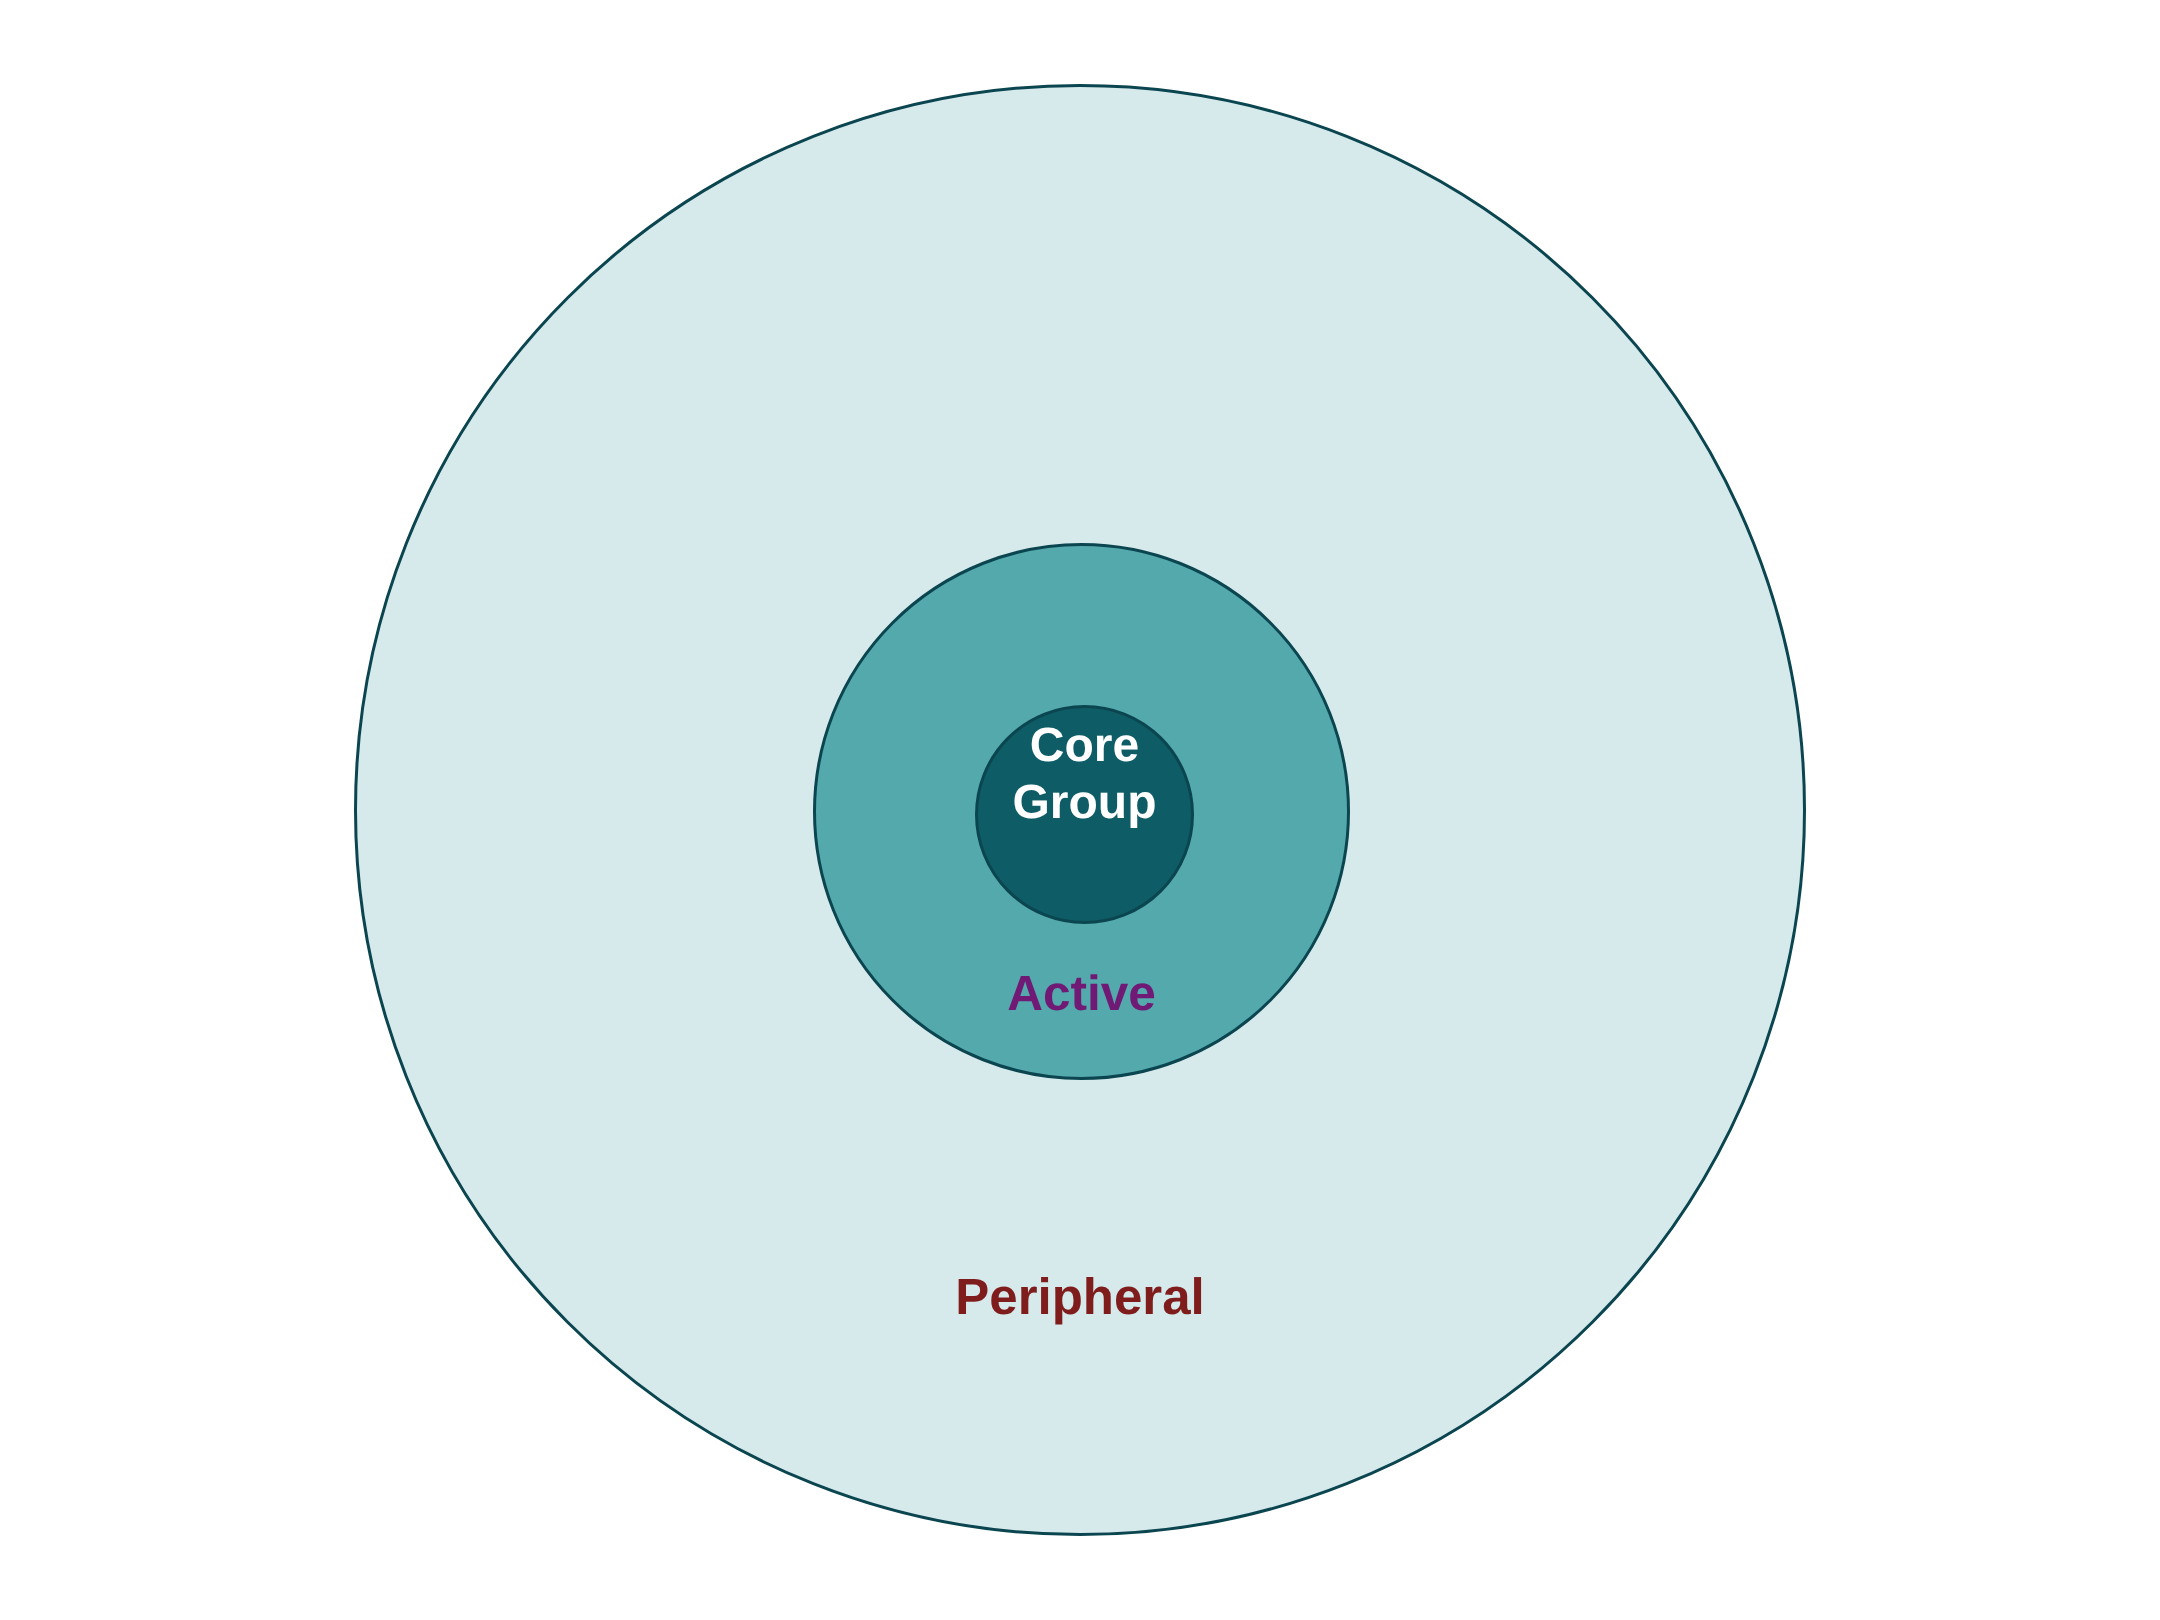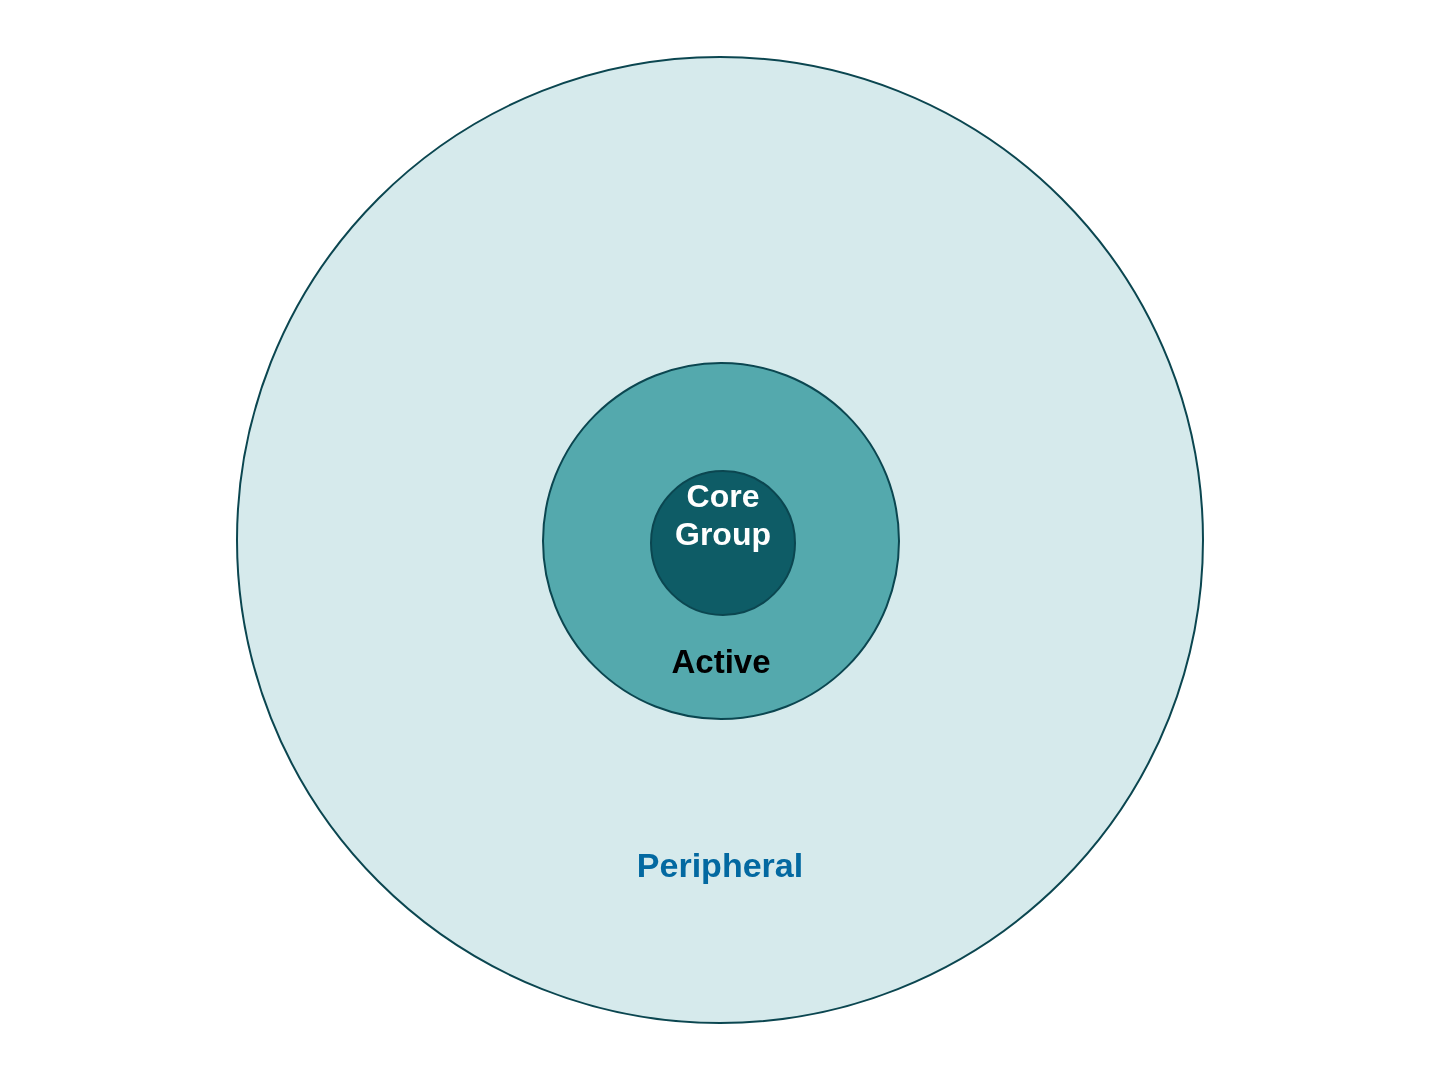--- a/index.html
+++ b/index.html
@@ -76,19 +76,19 @@
 <div class="canvas">
 
   <div class="circle ring-outer" style="background-color: rgb(214, 234, 236); border-color: rgb(11, 70, 80);">
 
     <div class="circle ring-middle" style="background-color: rgb(84, 169, 173); border-color: rgb(11, 70, 80);">
 
       <div class="circle ring-inner" style="background-color: rgb(14, 92, 102); border-color: rgb(11, 70, 80);">
         <div class="label label-core" style="color: rgb(255, 255, 255);">Core Group</div>
       </div>
 
-      <div class="label label-active" style="color: #000000;">Active</div>
+      <div class="label label-active" style="color: #701a75;">Active</div>
     </div>
 
-    <div class="label label-peripheral" style="color: #0369a1;">Peripheral</div>
+    <div class="label label-peripheral" style="color: #7f1d1d;">Peripheral</div>
   </div>
 
 </div>
 
 </body></html>

